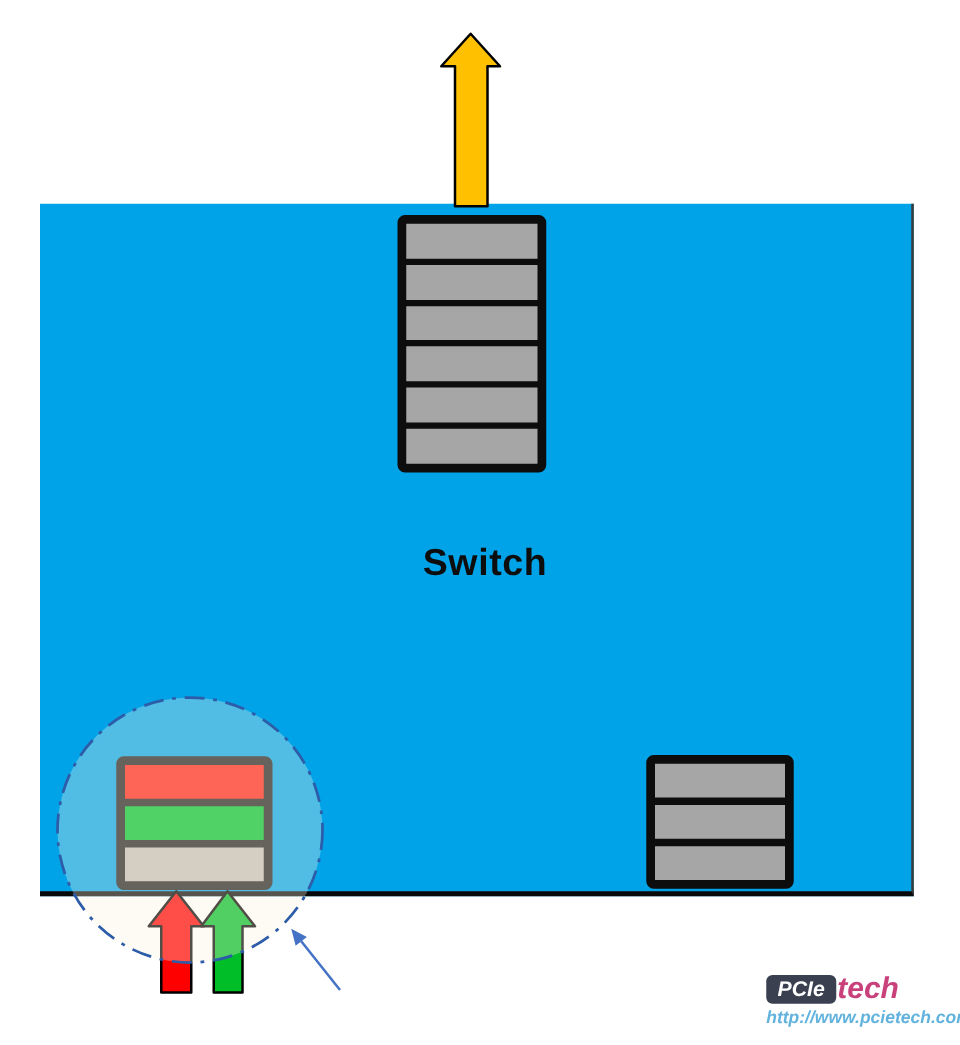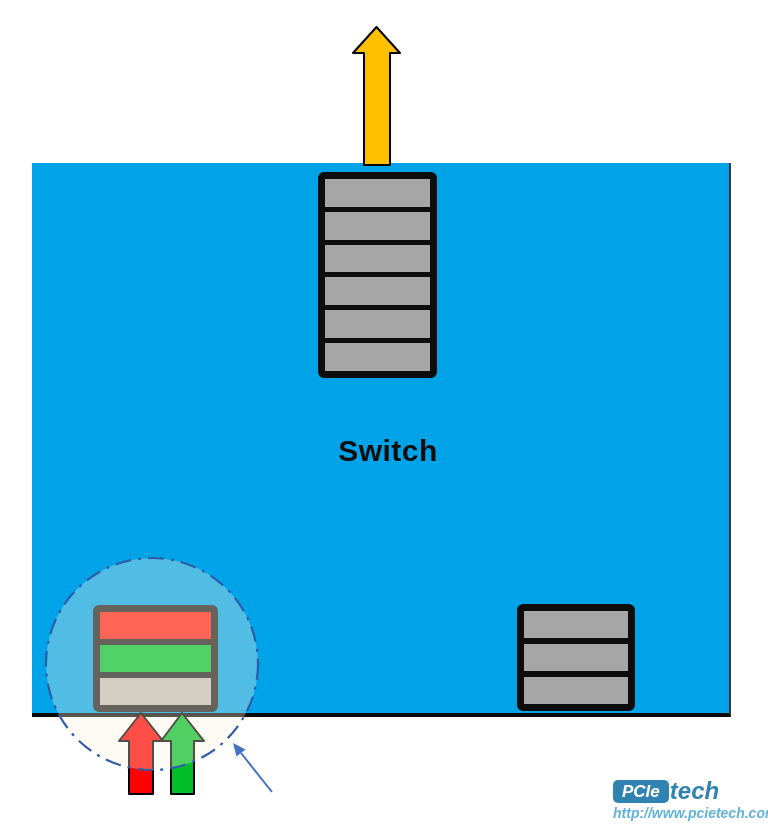--- a/index.html
+++ b/index.html
@@ -21,23 +21,23 @@
   
   .overlay{position:absolute;left:0;top:0;width:768px;height:836px;pointer-events:none;}
 
   .switch-label{position:absolute;left:288px;top:434px;width:200px;text-align:center;
     font-size:30px;font-weight:bold;color:#0d0d0d;letter-spacing:0.5px;}
 
   .caption{position:absolute;left:283px;top:766px;font-size:38px;color:#111;white-space:nowrap;}
 
   .watermark{position:absolute;left:613px;top:779px;opacity:0.82;text-align:center;}
   .wm-row{display:flex;align-items:flex-end;}
-  .wm-box{display:inline-block;background:#0369a1;color:#ffffff;font-weight:bold;font-style:italic;
+  .wm-box{display:inline-block;background:#0f172a;color:#ffffff;font-weight:bold;font-style:italic;
     font-size:17px;line-height:23px;padding:0 9px;border-radius:5px;}
-  .wm-tech{font-weight:bold;font-style:italic;font-size:24px;line-height:24px;color:#0369a1;margin-left:1px;}
+  .wm-tech{font-weight:bold;font-style:italic;font-size:24px;line-height:24px;color:#be185d;margin-left:1px;}
   .wm-url{font-size:14px;font-weight:bold;font-style:italic;color:#3fa3d6;margin-top:2px;white-space:nowrap;}
 </style>
 </head>
 <body>
 
 <div class="stage">
 
   <div class="switch-body" style="background: rgb(0, 163, 232);"></div>
 
   <div class="queue q-top">

